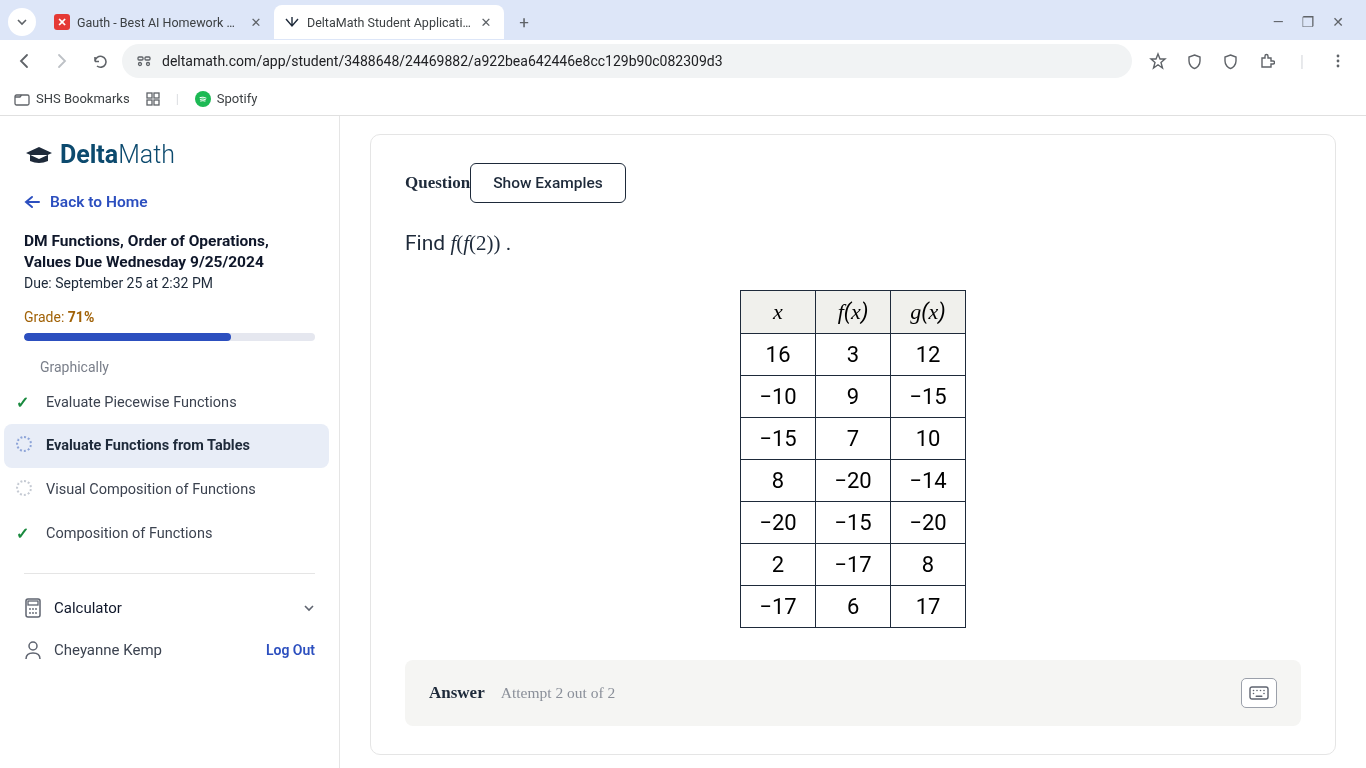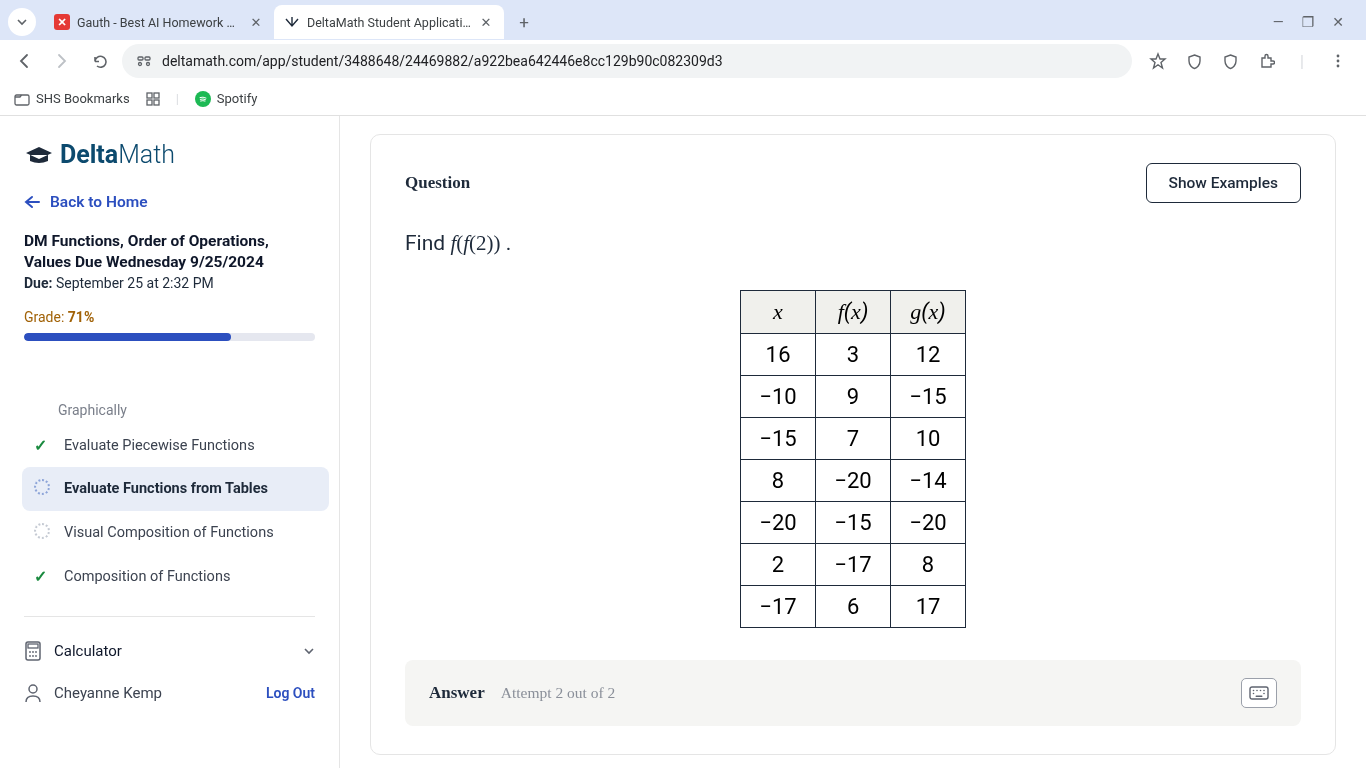--- a/index.html
+++ b/index.html
@@ -36,47 +36,47 @@
     .app { display: flex; height: calc(768px - 116px); }
     .sidebar { width: 340px; border-right: 1px solid #e5e5e5; padding: 24px 0 0; display: flex; flex-direction: column; }
     .logo { display: flex; align-items: center; gap: 6px; padding: 0 24px 24px; }
     .logo-text { font-size: 25px; font-weight: 300; color: #0c4a6e; }
     .logo-text strong { font-weight: 700; }
     .back-home { display: flex; align-items: center; gap: 10px; padding: 0 24px 20px; color: #2c4fbf; font-weight: 600; font-size: 15.5px; cursor: pointer; }
     
     .assignment { padding: 0 24px 14px; }
     .assign-title { font-size: 15.5px; font-weight: 700; color: #0f172a; line-height: 1.35; margin-bottom: 2px; }
     .assign-due { font-size: 14px; color: #1e2a3a; margin-bottom: 18px; }
-    .assign-due strong { font-weight: 700; }
+    .assign-due strong { font-weight: 400; }
     .assign-grade { font-size: 14px; color: #a16207; margin-bottom: 8px; }
     .assign-grade strong { font-weight: 700; }
     .progress-bar { height: 8px; background: #e5e7ef; border-radius: 4px; overflow: hidden; }
     .progress-fill { height: 100%; background: #2c4fbf; border-radius: 4px; }
     
-    .topics { padding: 4px 10px 4px 22px; overflow: hidden; margin-top: 43px; }
+    .topics { padding: 4px 10px 4px 4px; overflow: hidden; }
     .topic-trunc { color: #7a7f8a; font-size: 14px; padding: 0 12px 6px 36px; }
     .topic { display: flex; align-items: center; gap: 12px; padding: 12px 12px; font-size: 14.5px; color: #3c4350; border-radius: 8px; cursor: pointer; }
     .topic.active { background: #e8edf7; font-weight: 700; color: #1e2a3a; }
     .topic-icon { width: 18px; flex-shrink: 0; }
     .check { color: #1a8a3f; font-weight: bold; font-size: 16px; }
     .circle-dashed { width: 16px; height: 16px; border: 2px dotted #c5cad3; border-radius: 50%; display: inline-block; }
     .circle-dashed.act { border-color: #8da4d8; }
     
     .sidebar-divider { height: 1px; background: #e5e5e5; margin: 14px 24px; }
     .sidebar-bottom { padding: 0 24px; }
     .calc-row { display: flex; align-items: center; justify-content: space-between; padding: 10px 0; cursor: pointer; color: #0f172a; font-size: 15px; }
     .calc-left { display: flex; align-items: center; gap: 12px; }
     .user-row { display: flex; align-items: center; justify-content: space-between; padding: 12px 0; font-size: 15px; color: #3c4350; }
     .user-left { display: flex; align-items: center; gap: 12px; }
     .logout { color: #2c4fbf; font-weight: 600; font-size: 14px; cursor: pointer; }
     
     
     .main { flex: 1; padding: 18px 30px; background: #fff; overflow-y: auto; }
     .question-card { background: #fff; border: 1px solid #e5e5e5; border-radius: 10px; padding: 28px 34px; }
-    .q-header { display: flex; justify-content: space-between; align-items: center; margin-bottom: 28px; }
+    .q-header { display: flex; justify-content: flex-start; align-items: center; margin-bottom: 28px; }
     .q-label { font-family: Georgia, serif; font-weight: 700; font-size: 17px; color: #1e2a3a; }
     .examples-btn { border: 1.5px solid #1e2a3a; background: #fff; padding: 10px 22px; border-radius: 6px; font-size: 15.5px; font-weight: 500; color: #1e2a3a; cursor: pointer; }
     
     .q-prompt { font-family: Georgia, serif; font-size: 21px; color: #1e2a3a; margin-bottom: 34px; }
     .math-i { font-style: italic; font-family: Georgia, serif; }
     
     .data-table { margin: 0 auto 32px; border-collapse: collapse; font-family: Georgia, serif; font-size: 22px; }
     .data-table th, .data-table td { border: 1.5px solid #1e2a3a; padding: 8px 0; text-align: center; width: 75px; font-weight: 400; }
     .data-table th { background: #f0f0ec; font-style: italic; }
     .data-table td { font-variant-numeric: lining-nums; }

